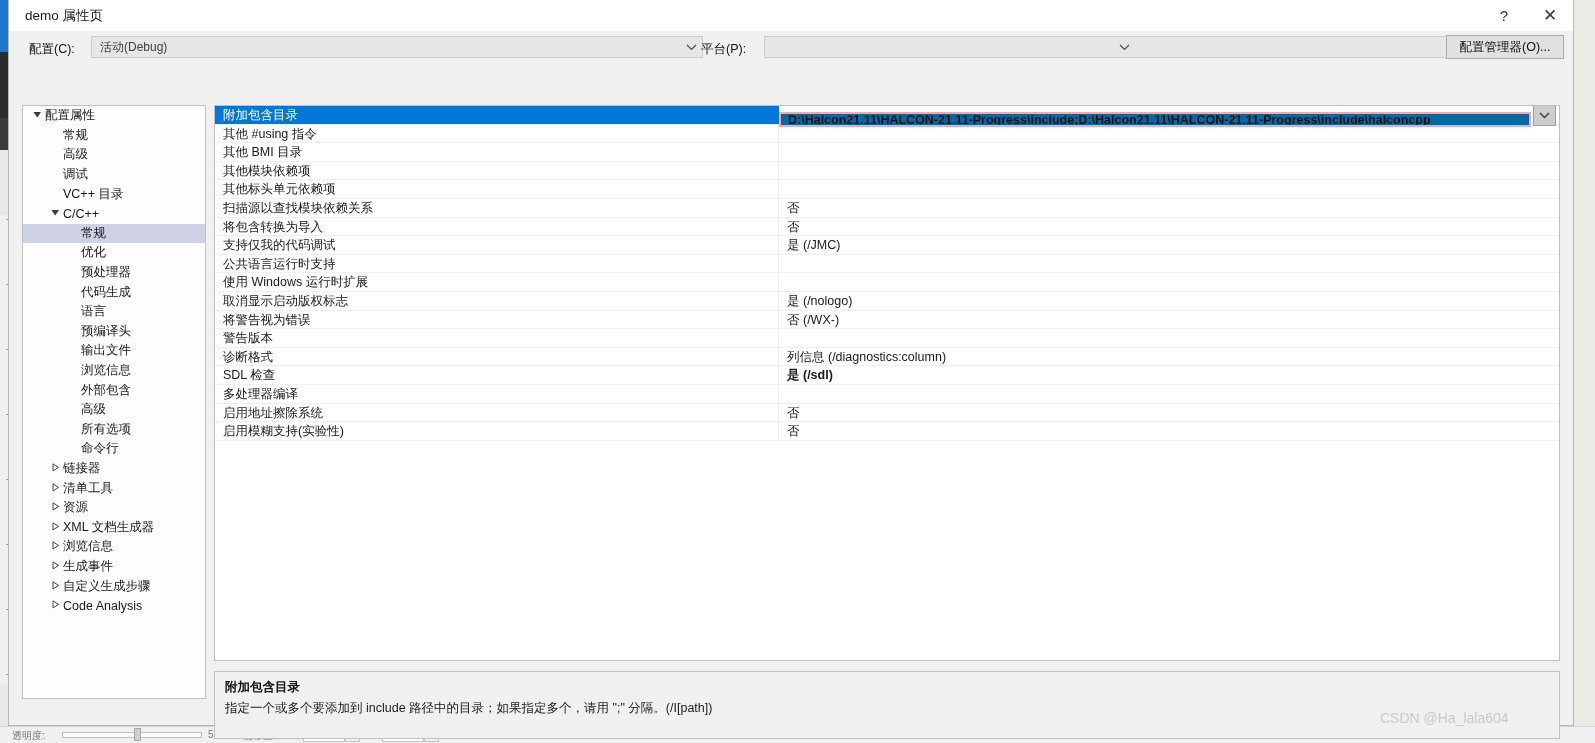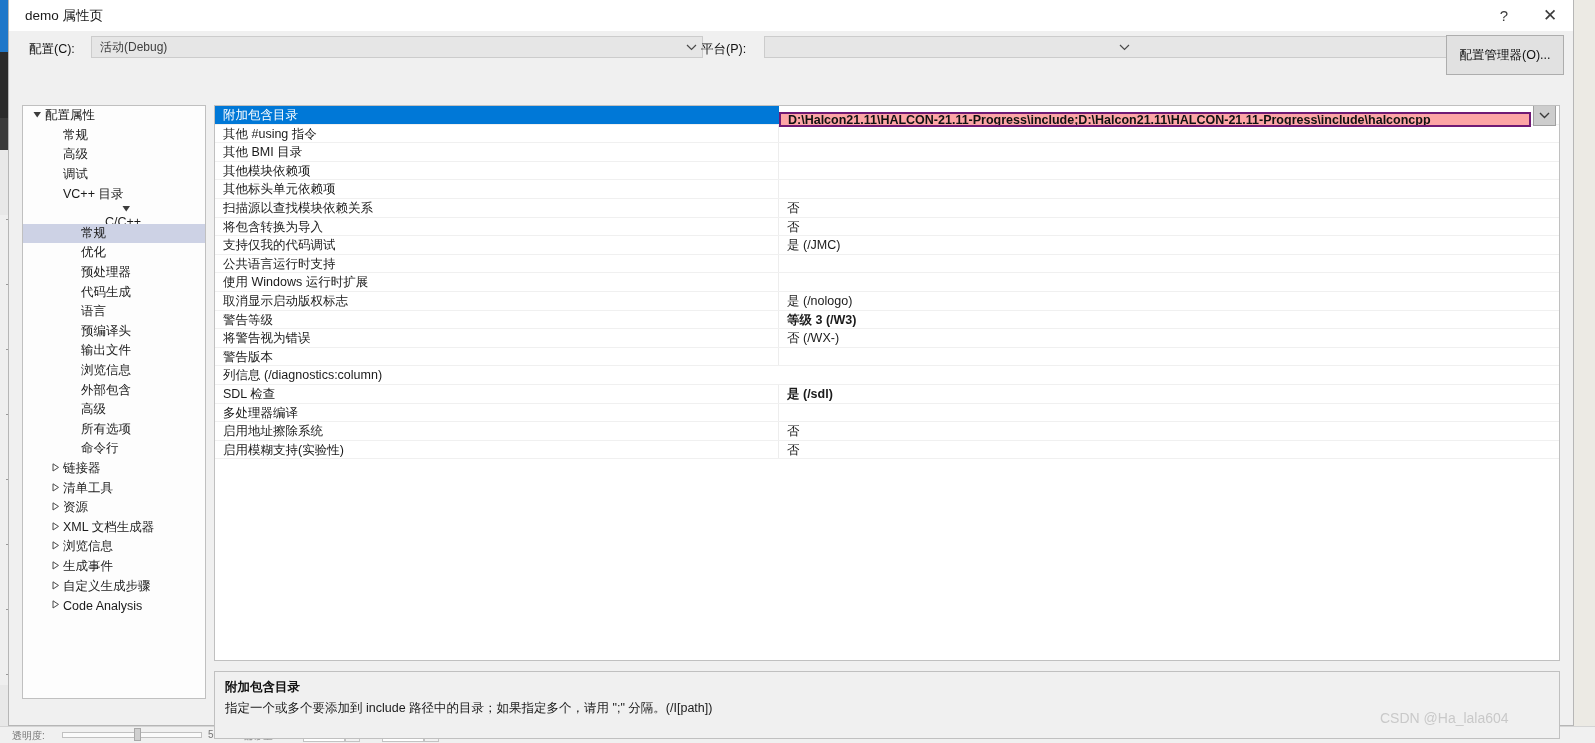--- a/index.html
+++ b/index.html
@@ -105,21 +105,21 @@
   .combo .arrow {
     width: 22px; height: 100%; display: flex; align-items: center; justify-content: center;
     color: #4a4a4a; font-size: 9px;
   }
   .combo .arrow svg { display:block; }
   #combo-config { left: 82px; width: 612px; }
   #combo-platform { left: 755px; width: 721px; flex-direction: column; }
   #lbl-config { left: 20px; }
   #lbl-platform { left: 692px; }
   #btn-configmgr {
-    position: absolute; left: 1437px; top: 4px; width: 118px; height: 40px;
+    position: absolute; left: 1437px; top: 4px; width: 118px; height: 24px;
     background: #e1e1e1; border: 1px solid #adadad;
     font-size: 12.5px; color: #111;
     display: flex; align-items: center; justify-content: center;
     cursor: default;
   }
 
   
   #body-area { position: relative; }
 
   #treepane {
@@ -164,22 +164,22 @@
   .prow .pval.bold { font-weight: bold; }
   .prow.sel .pname { background: #0078d7; color: #ffffff; border-right-color: #0078d7; }
 
   
   #editor-wrap {
     position: absolute; left: 563px; top: 0px; right: 0; height: 26px;
     display: flex; align-items: stretch;
   }
   #editor-box {
     flex: 1; margin: 10px 0 1px 1px;
-    border: 2px solid #701a75;
-    background: #fca5a5;
+    border: 2px solid #fca5a5;
+    background: #0369a1;
     display: flex; align-items: center;
     padding-left: 7px;
     overflow: hidden;
   }
   #editor-value {
     font-size: 12.5px; font-weight: bold; color: #111;
     white-space: nowrap;
   }
   #editor-drop {
     width: 23px; margin: 2px 3px 2px 2px;
@@ -322,21 +322,21 @@
           <span class="tlabel">高级</span>
         </div>
         <div class="tnode" style="padding-left: 24px;">
           <span class="exp"></span>
           <span class="tlabel">调试</span>
         </div>
         <div class="tnode" style="padding-left: 24px;">
           <span class="exp"></span>
           <span class="tlabel">VC++ 目录</span>
         </div>
-        <div class="tnode" style="padding-left: 24px; flex-direction: column;">
+        <div class="tnode" style="padding-left: 24px;">
           <span class="exp"><svg width="9" height="9" viewBox="0 0 9 9">
               <path d="M0.5 2 L8 2 L4.2 7.5 Z" fill="#3c3c3c"></path>
             </svg></span>
           <span class="tlabel">C/C++</span>
         </div>
         <div class="tnode sel" style="padding-left: 42px;">
           <span class="exp"></span>
           <span class="tlabel">常规</span>
         </div>
         <div class="tnode" style="padding-left: 42px;">
@@ -472,32 +472,29 @@
         </div>
         <div class="prow">
           <div class="pname">使用 Windows 运行时扩展</div>
           <div class="pval"></div>
         </div>
         <div class="prow">
           <div class="pname">取消显示启动版权标志</div>
           <div class="pval">是 (/nologo)</div>
         </div>
         <div class="prow">
-          <div class="pname">警告等级</div>
-          <div class="pval bold">等级 3 (/W3)</div>
-        </div>
-        <div class="prow">
           <div class="pname">将警告视为错误</div>
           <div class="pval">否 (/WX-)</div>
         </div>
         <div class="prow">
           <div class="pname">警告版本</div>
           <div class="pval"></div>
         </div>
         <div class="prow">
+          <div class="pname">诊断格式</div>
           <div class="pval">列信息 (/diagnostics:column)</div>
         </div>
         <div class="prow">
           <div class="pname">SDL 检查</div>
           <div class="pval bold">是 (/sdl)</div>
         </div>
         <div class="prow">
           <div class="pname">多处理器编译</div>
           <div class="pval"></div>
         </div>

